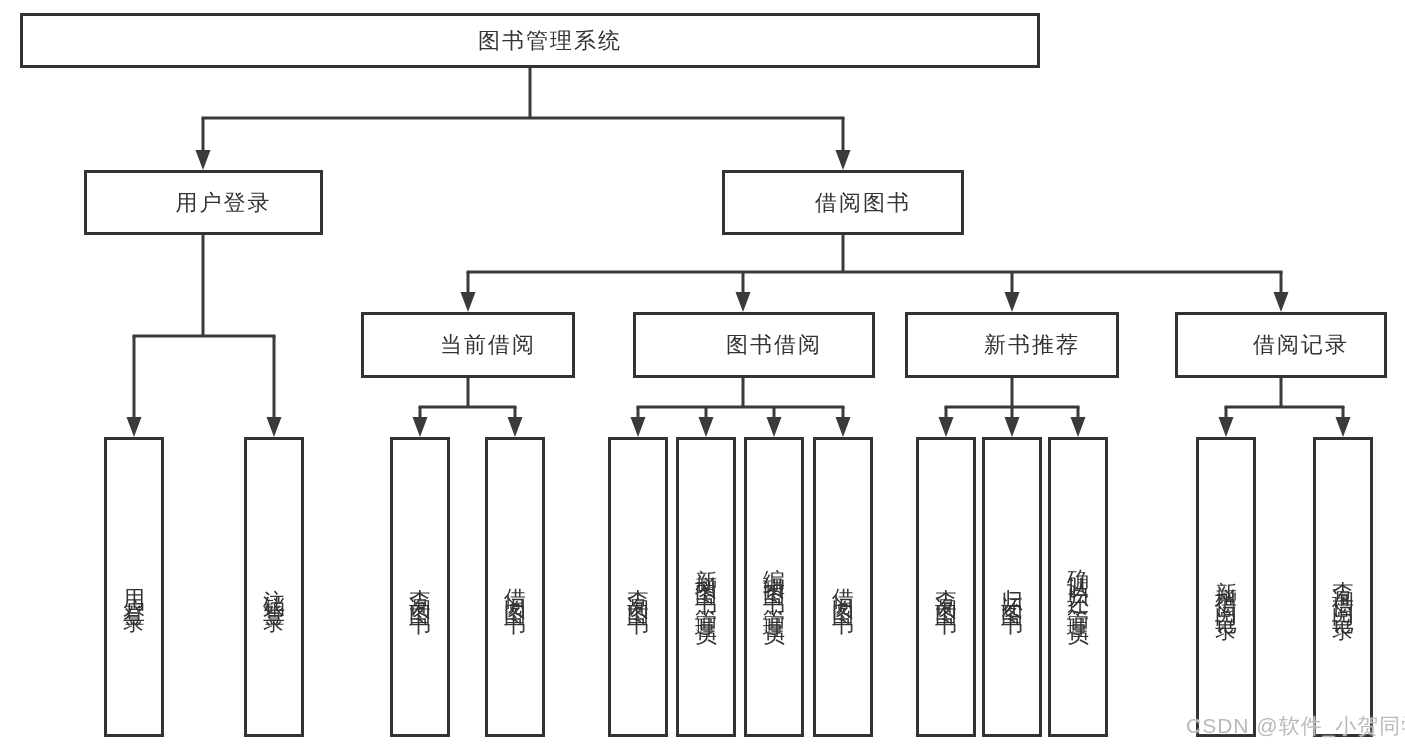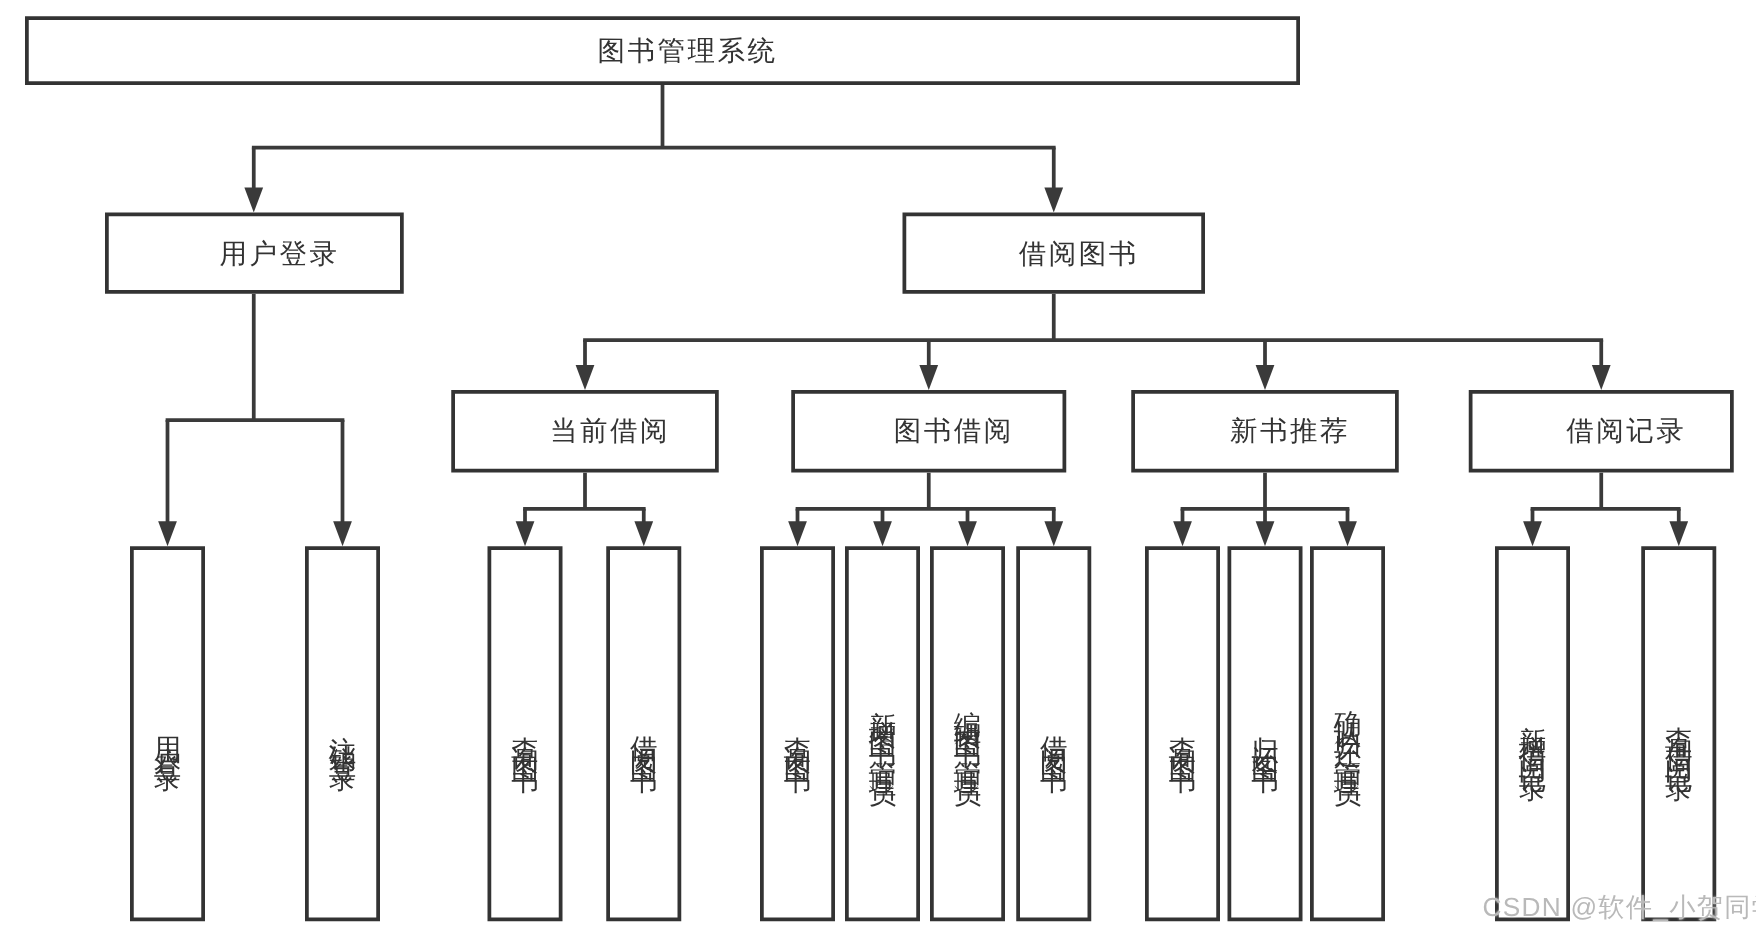--- a/index.html
+++ b/index.html
@@ -129,21 +129,21 @@
       <polygon points="1335.5,417 1350.5,417 1343,437"></polygon>
     </g>
   </svg>
 
   <div class="box hlabel" style="left:20px; top:13px; width:1020px; height:55px;">图书管理系统</div>
 
   <div class="box hlabel" style="left:84px; top:170px; width:239px; height:65px;">用户登录</div>
   <div class="box hlabel" style="left:722px; top:170px; width:242px; height:65px;">借阅图书</div>
 
   <div class="box hlabel" style="left:361px; top:312px; width:214px; height:66px;">当前借阅</div>
-  <div class="box hlabel" style="left:633px; top:312px; width:220px; height:66px;">图书借阅</div>
+  <div class="box hlabel" style="left:633px; top:312px; width:242px; height:66px;">图书借阅</div>
   <div class="box hlabel" style="left:905px; top:312px; width:214px; height:66px;">新书推荐</div>
   <div class="box hlabel" style="left:1175px; top:312px; width:212px; height:66px;">借阅记录</div>
 
   <div class="box leaf" style="left:104px; top:437px; width:60px; height:300px;">用户登录</div>
   <div class="box leaf" style="left:244px; top:437px; width:60px; height:300px;">注销登录</div>
 
   <div class="box leaf" style="left:390px; top:437px; width:60px; height:300px;">查询图书</div>
   <div class="box leaf" style="left:485px; top:437px; width:60px; height:300px;">借阅图书</div>
 
   <div class="box leaf" style="left:608px; top:437px; width:60px; height:300px;">查询图书</div>

